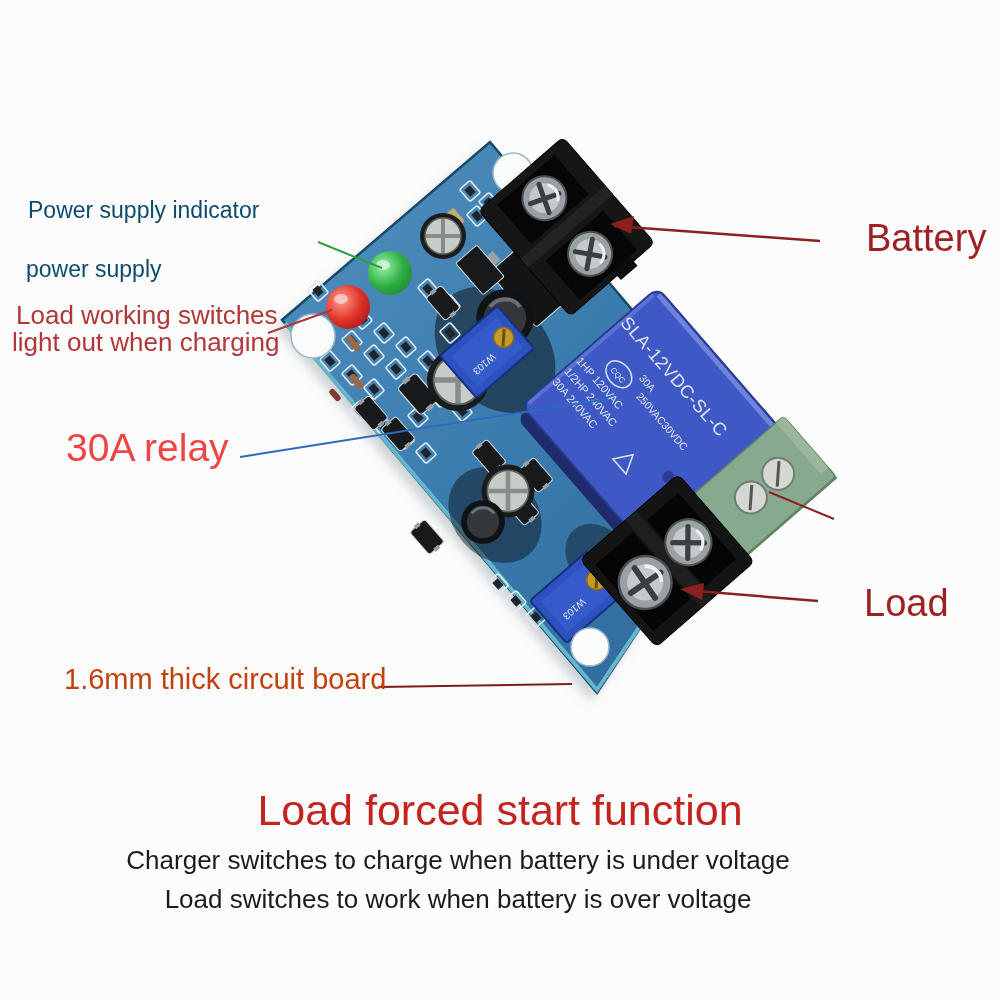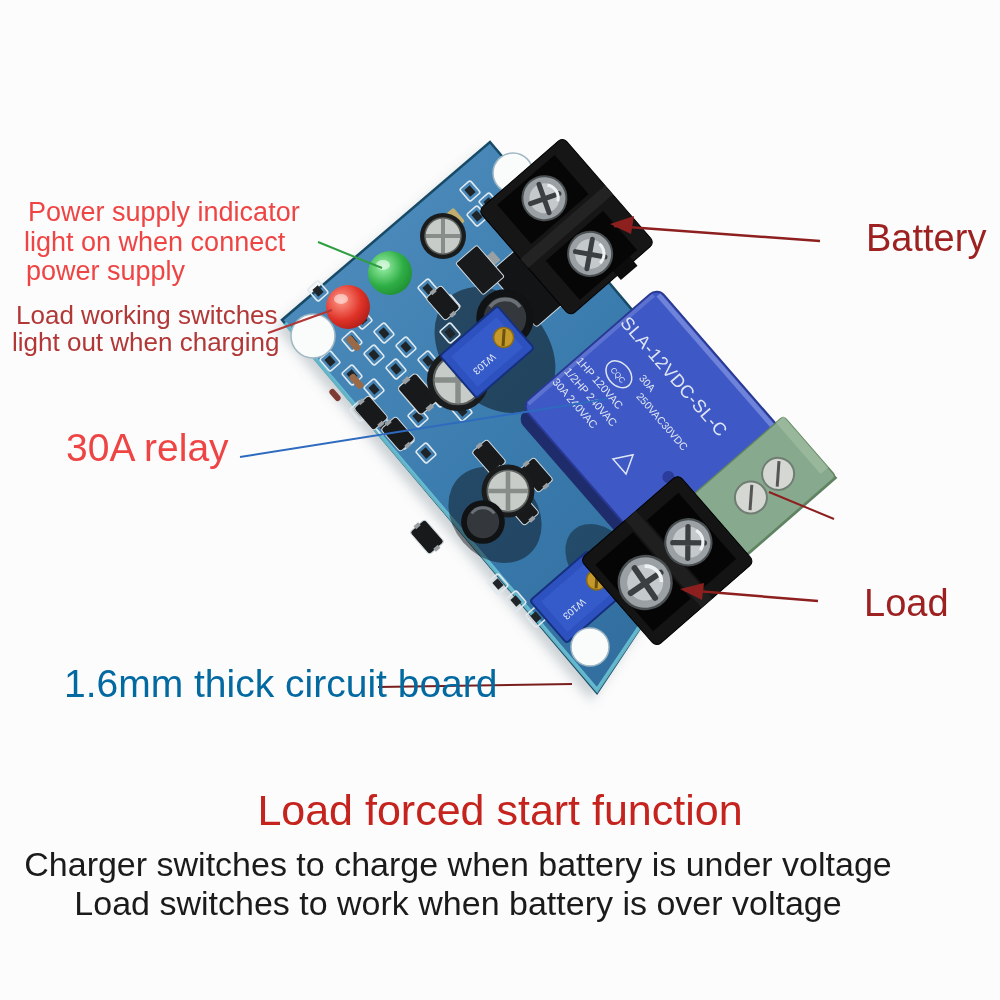--- a/index.html
+++ b/index.html
@@ -1,26 +1,26 @@
 <!DOCTYPE html>
 <html><head>
 <meta charset="utf-8">
 <style>
   html,body{margin:0;padding:0;}
   .stage{position:relative;width:1000px;height:1000px;background:#fcfcfc;overflow:hidden;
          font-family:"Liberation Sans",sans-serif;}
   .label{position:absolute;white-space:nowrap;line-height:1.05;}
-  .lbl-green{color:#ef4444;font-size:27px;}
+  .lbl-green{color:#0c4a6e;font-size:23px;}
   .lbl-red{color:#b23737;font-size:26px;}
   .lbl-blue{color:#ef4444;font-size:39px;}
   .lbl-darkred{color:#9e2121;font-size:38px;margin-left:40px;}
-  .lbl-black{color:#0369a1;font-size:39px;}
+  .lbl-black{color:#c2410c;font-size:29px;}
   .footer-heading{position:absolute;left:0;width:1000px;text-align:center;top:786px;
                   font-size:43px;color:#c5231d;}
-  .footer-line{position:absolute;left:0;width:916px;text-align:center;color:#1b1b1b;font-size:34px;}
+  .footer-line{position:absolute;left:0;width:916px;text-align:center;color:#1b1b1b;font-size:26px;}
   svg{position:absolute;left:0;top:0;}
 </style>
 </head>
 <body>
 
 <div class="stage">
 
 <svg width="1000" height="1000" viewBox="0 0 1000 1000">
   <defs>
     <linearGradient id="pcb" x1="0" y1="0" x2="1" y2="1">
@@ -244,21 +244,20 @@
     <path d="M614,226 L820,241" stroke="#8e1f1f" stroke-width="2.5"></path>
     <polygon points="610,224 634,216 631,234" fill="#8e1f1f"></polygon>
     <path d="M769,492 L834,519" stroke="#8e1f1f" stroke-width="2"></path>
     <path d="M684,590 L818,601" stroke="#8e1f1f" stroke-width="2.5"></path>
     <polygon points="680,589 704,583 702,600" fill="#8e1f1f"></polygon>
     <path d="M378,687 L572,684" stroke="#7a1d1d" stroke-width="2"></path>
   </g>
 </svg>
 
 <div class="label lbl-green" style="left:28px;top:198px">Power supply indicator</div>
-<div class="label lbl-green" style="left:24px;top:228px">light on when connect</div>
 <div class="label lbl-green" style="left:26px;top:257px">power supply</div>
 
 <div class="label lbl-red" style="left:16px;top:302px">Load working switches</div>
 <div class="label lbl-red" style="left:12px;top:329px">light out when charging</div>
 
 <div class="label lbl-blue" style="left:66px;top:428px">30A relay</div>
 <div class="label lbl-darkred" style="left:826px;top:219px">Battery</div>
 <div class="label lbl-darkred" style="left:824px;top:584px">Load</div>
 <div class="label lbl-black" style="left:64px;top:664px">1.6mm thick circuit board</div>
 

